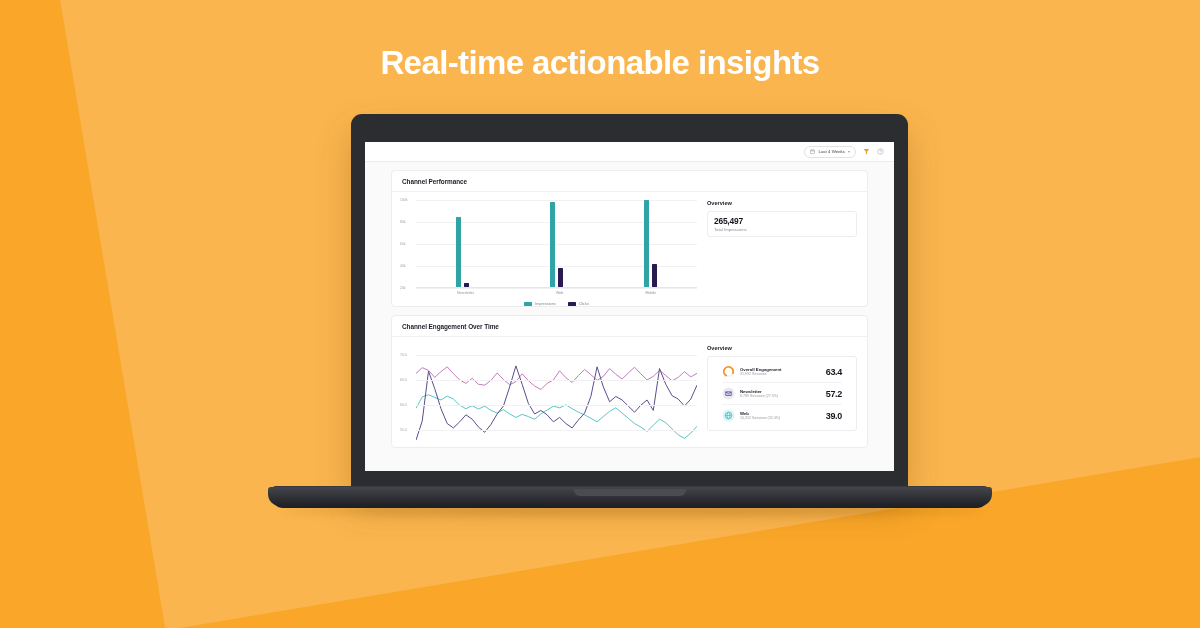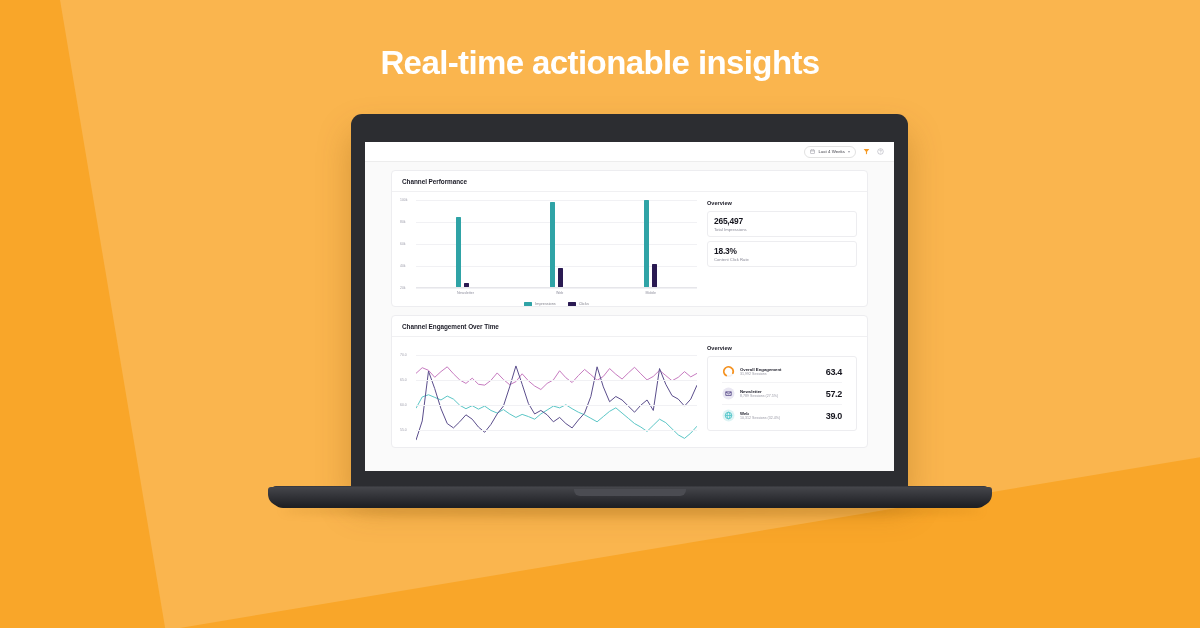--- a/index.html
+++ b/index.html
@@ -253,24 +253,20 @@
                 </div>
             </div>
           </div>
 
           <div class="side-col">
             <div class="side-title">Overview</div>
             <div id="stat-boxes">
                 <div class="stat-box">
                   <div class="stat-value">265,497</div>
                   <div class="stat-label">Total Impressions</div>
-                </div>
-                <div class="stat-box">
-                  <div class="stat-value">18.3%</div>
-                  <div class="stat-label">Content Click Rate</div>
                 </div>
               </div>
           </div>
 
         </div>
       </div>
 
       <div class="card">
         <div class="card-head">
           <div class="card-title">Channel Engagement Over Time</div>

